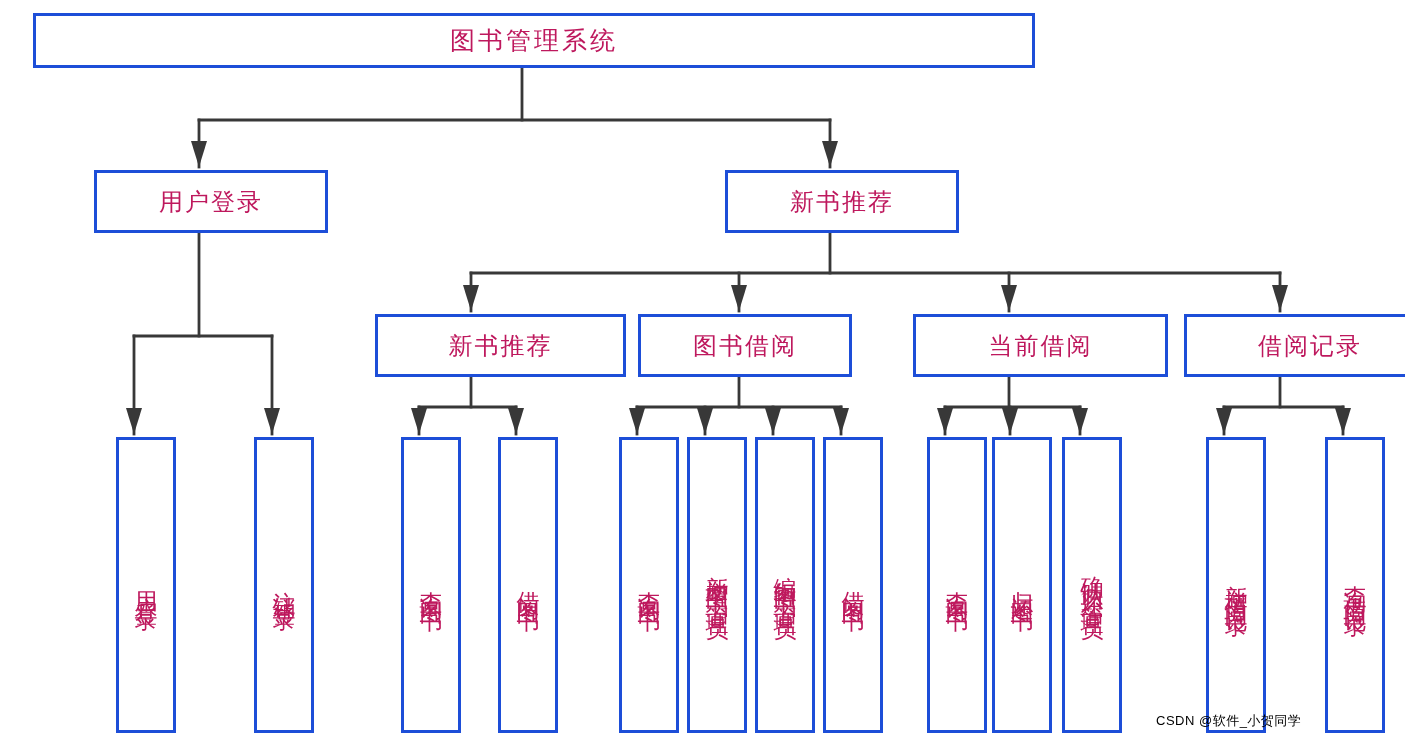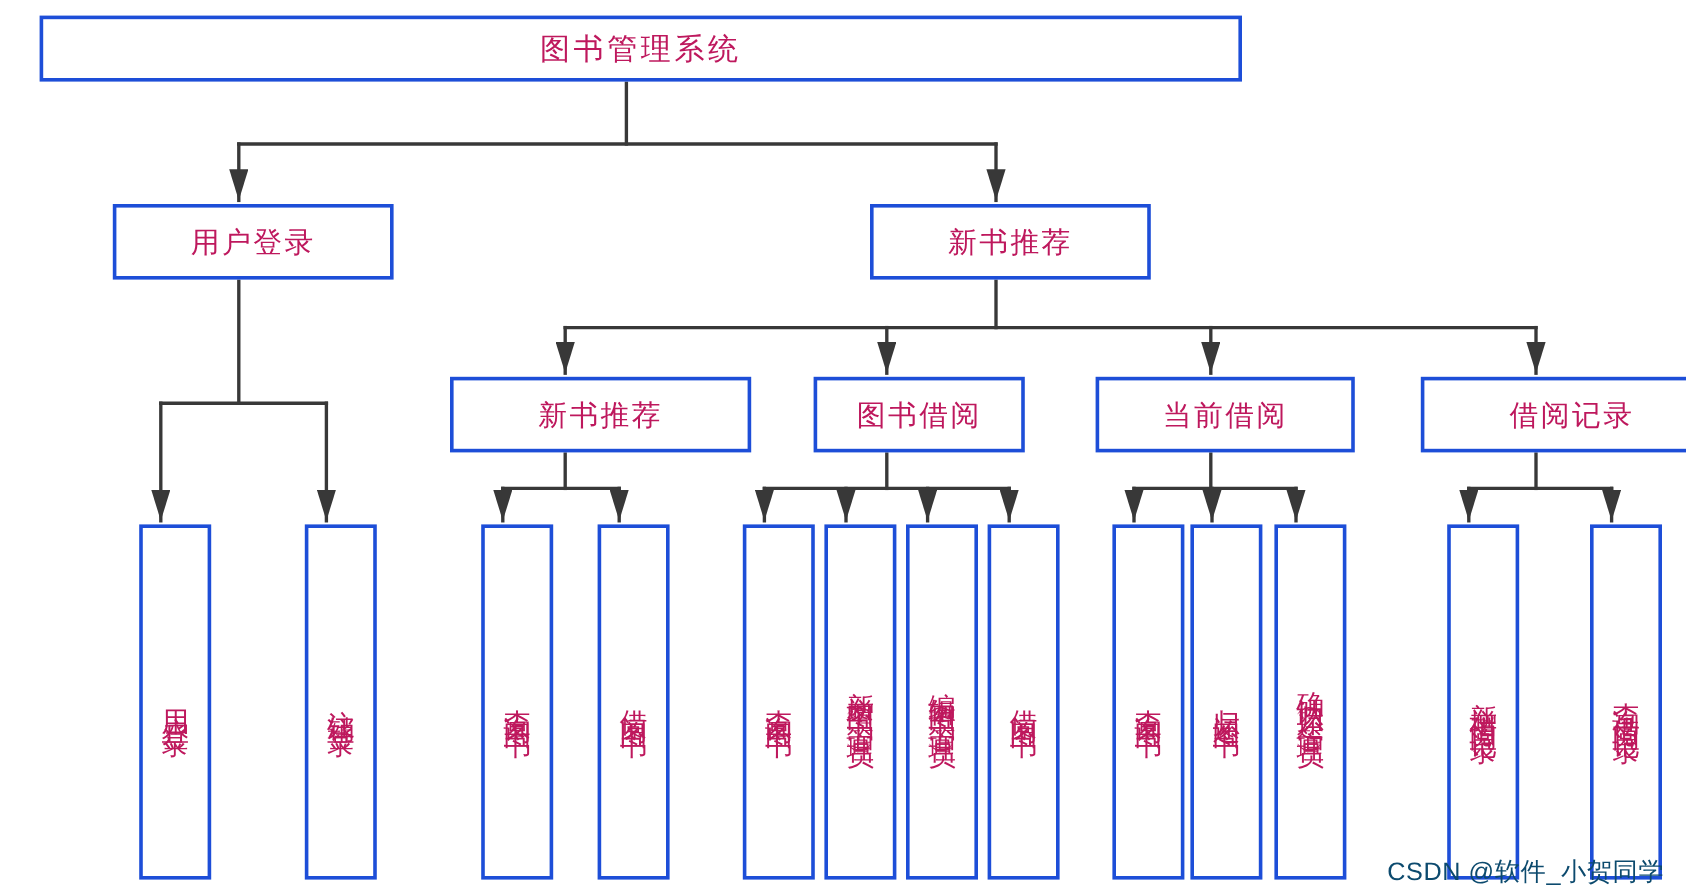--- a/index.html
+++ b/index.html
@@ -21,21 +21,21 @@
   .l2-node{top:170px;width:234px;height:63px;}
   .l3-node{top:314px;height:63px;}
   .leaf{
     top:437px;width:60px;height:296px;
     writing-mode:vertical-rl;text-orientation:mixed;
     font-size:23px;letter-spacing:6px;line-height:1;
     white-space:nowrap;
   }
   #watermark{
     position:absolute;left:1156px;top:712px;
-    font-size:21px;color:#0c4a6e;letter-spacing:0.5px;white-space:nowrap;
+    font-size:13px;color:#000000;letter-spacing:0.5px;white-space:nowrap;
   }
 </style>
 </head>
 <body>
 
 <svg id="connector-layer" viewBox="0 0 1405 747" xmlns="http://www.w3.org/2000/svg">
   <defs>
     <marker id="arrow" markerUnits="userSpaceOnUse" markerWidth="26" markerHeight="16" refX="26" refY="8" orient="auto">
       <path d="M0,0 L26,8 L0,16 Z" fill="#383838"></path>
     </marker>
@@ -97,22 +97,22 @@
     </g>
   </g>
 </svg>
 
 <div class="node h-node root-node">图书管理系统</div>
 
 <div class="node h-node l2-node" style="left:82px">用户登录</div>
 <div class="node h-node l2-node" style="left:713px">新书推荐</div>
 
 <div class="node h-node l3-node" style="left:363px;width:251px">新书推荐</div>
-<div class="node h-node l3-node" style="left:666px;width:176px">图书借阅</div>
-<div class="node h-node l3-node" style="left:901px;width:216px">当前借阅</div>
+<div class="node h-node l3-node" style="left:626px;width:214px">图书借阅</div>
+<div class="node h-node l3-node" style="left:901px;width:255px">当前借阅</div>
 <div class="node h-node l3-node" style="left:1172px;width:252px">借阅记录</div>
 
 <div class="node leaf" style="left:104px">用户登录</div>
 <div class="node leaf" style="left:242px">注销登录</div>
 
 <div class="node leaf" style="left:389px">查询图书</div>
 <div class="node leaf" style="left:486px">借阅图书</div>
 
 <div class="node leaf" style="left:607px">查询图书</div>
 <div class="node leaf" style="left:675px">新增图书（管理员）</div>

